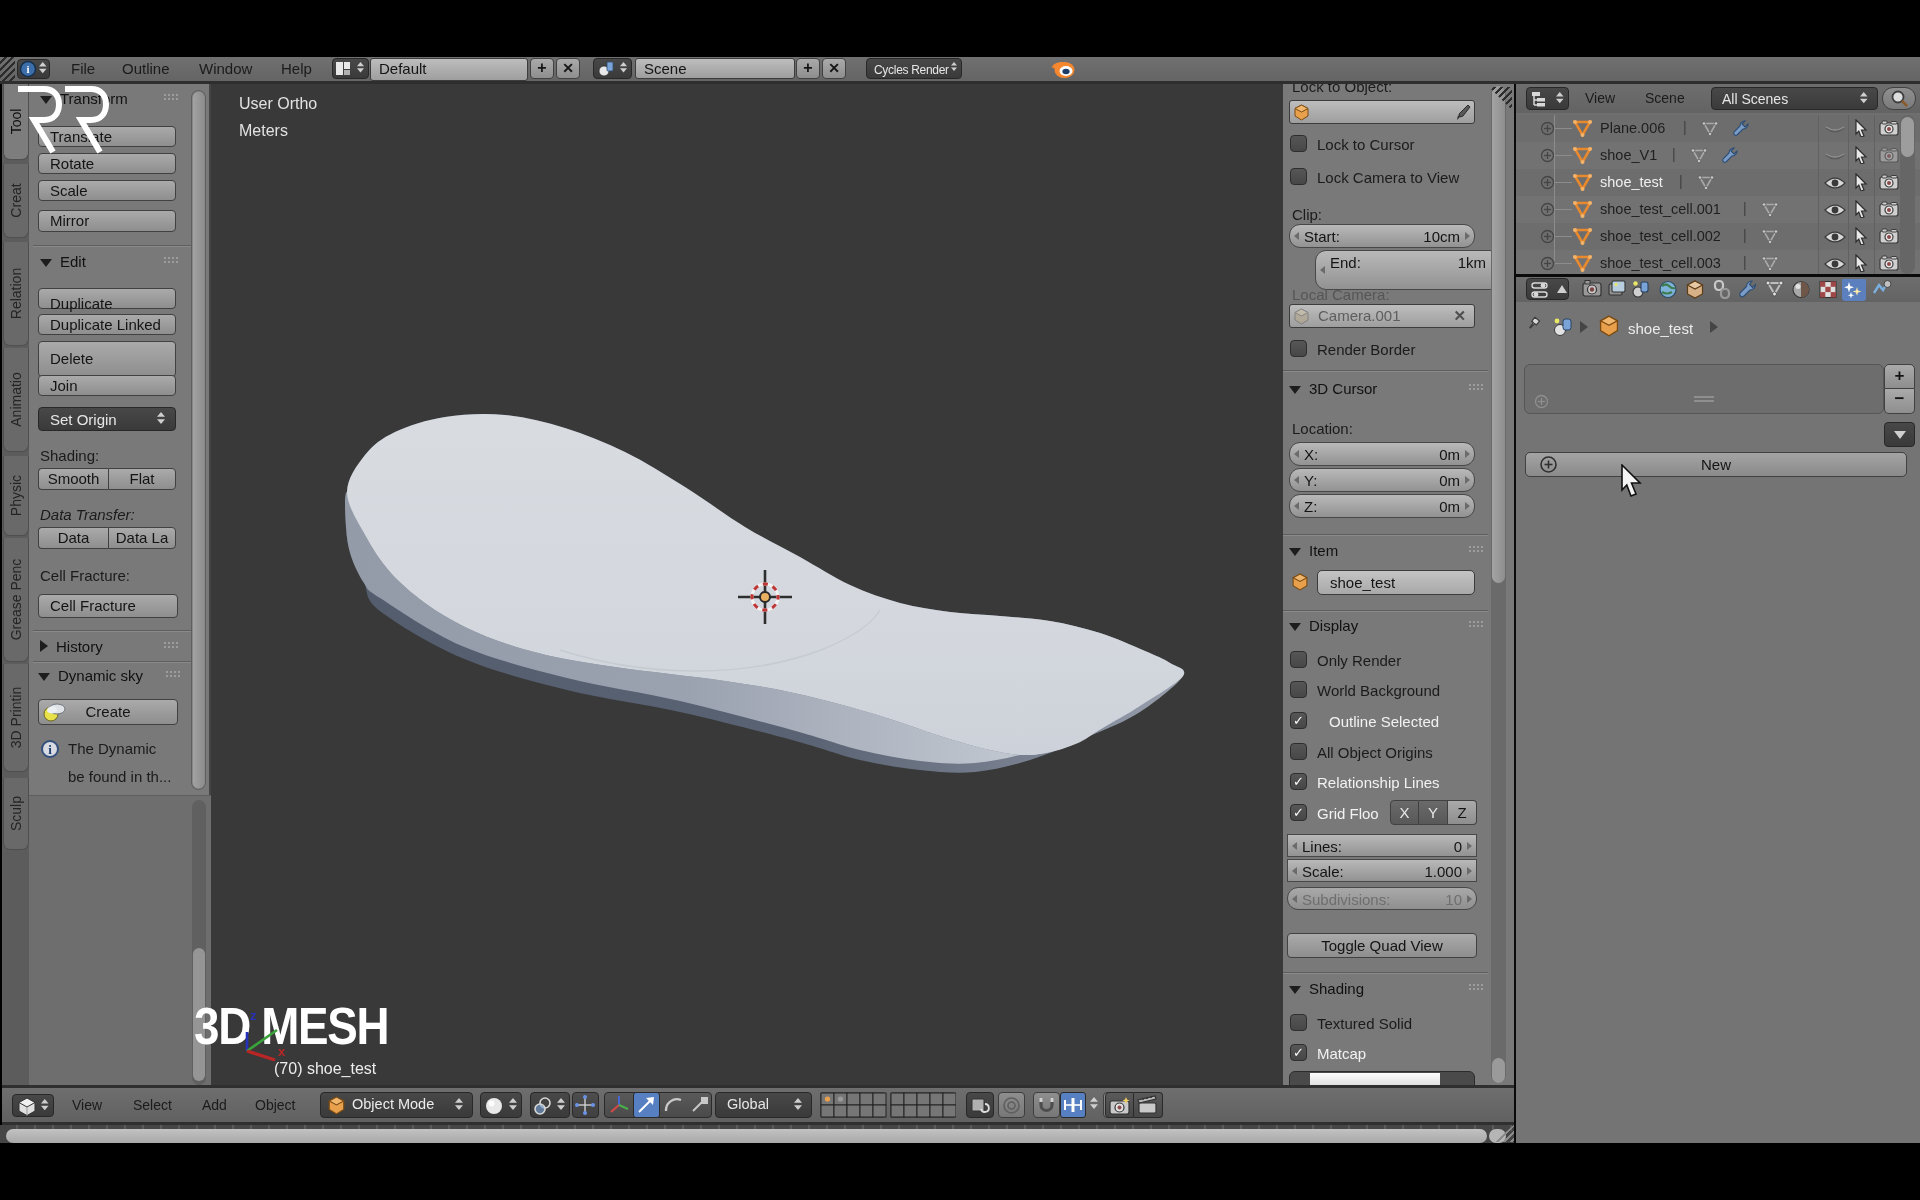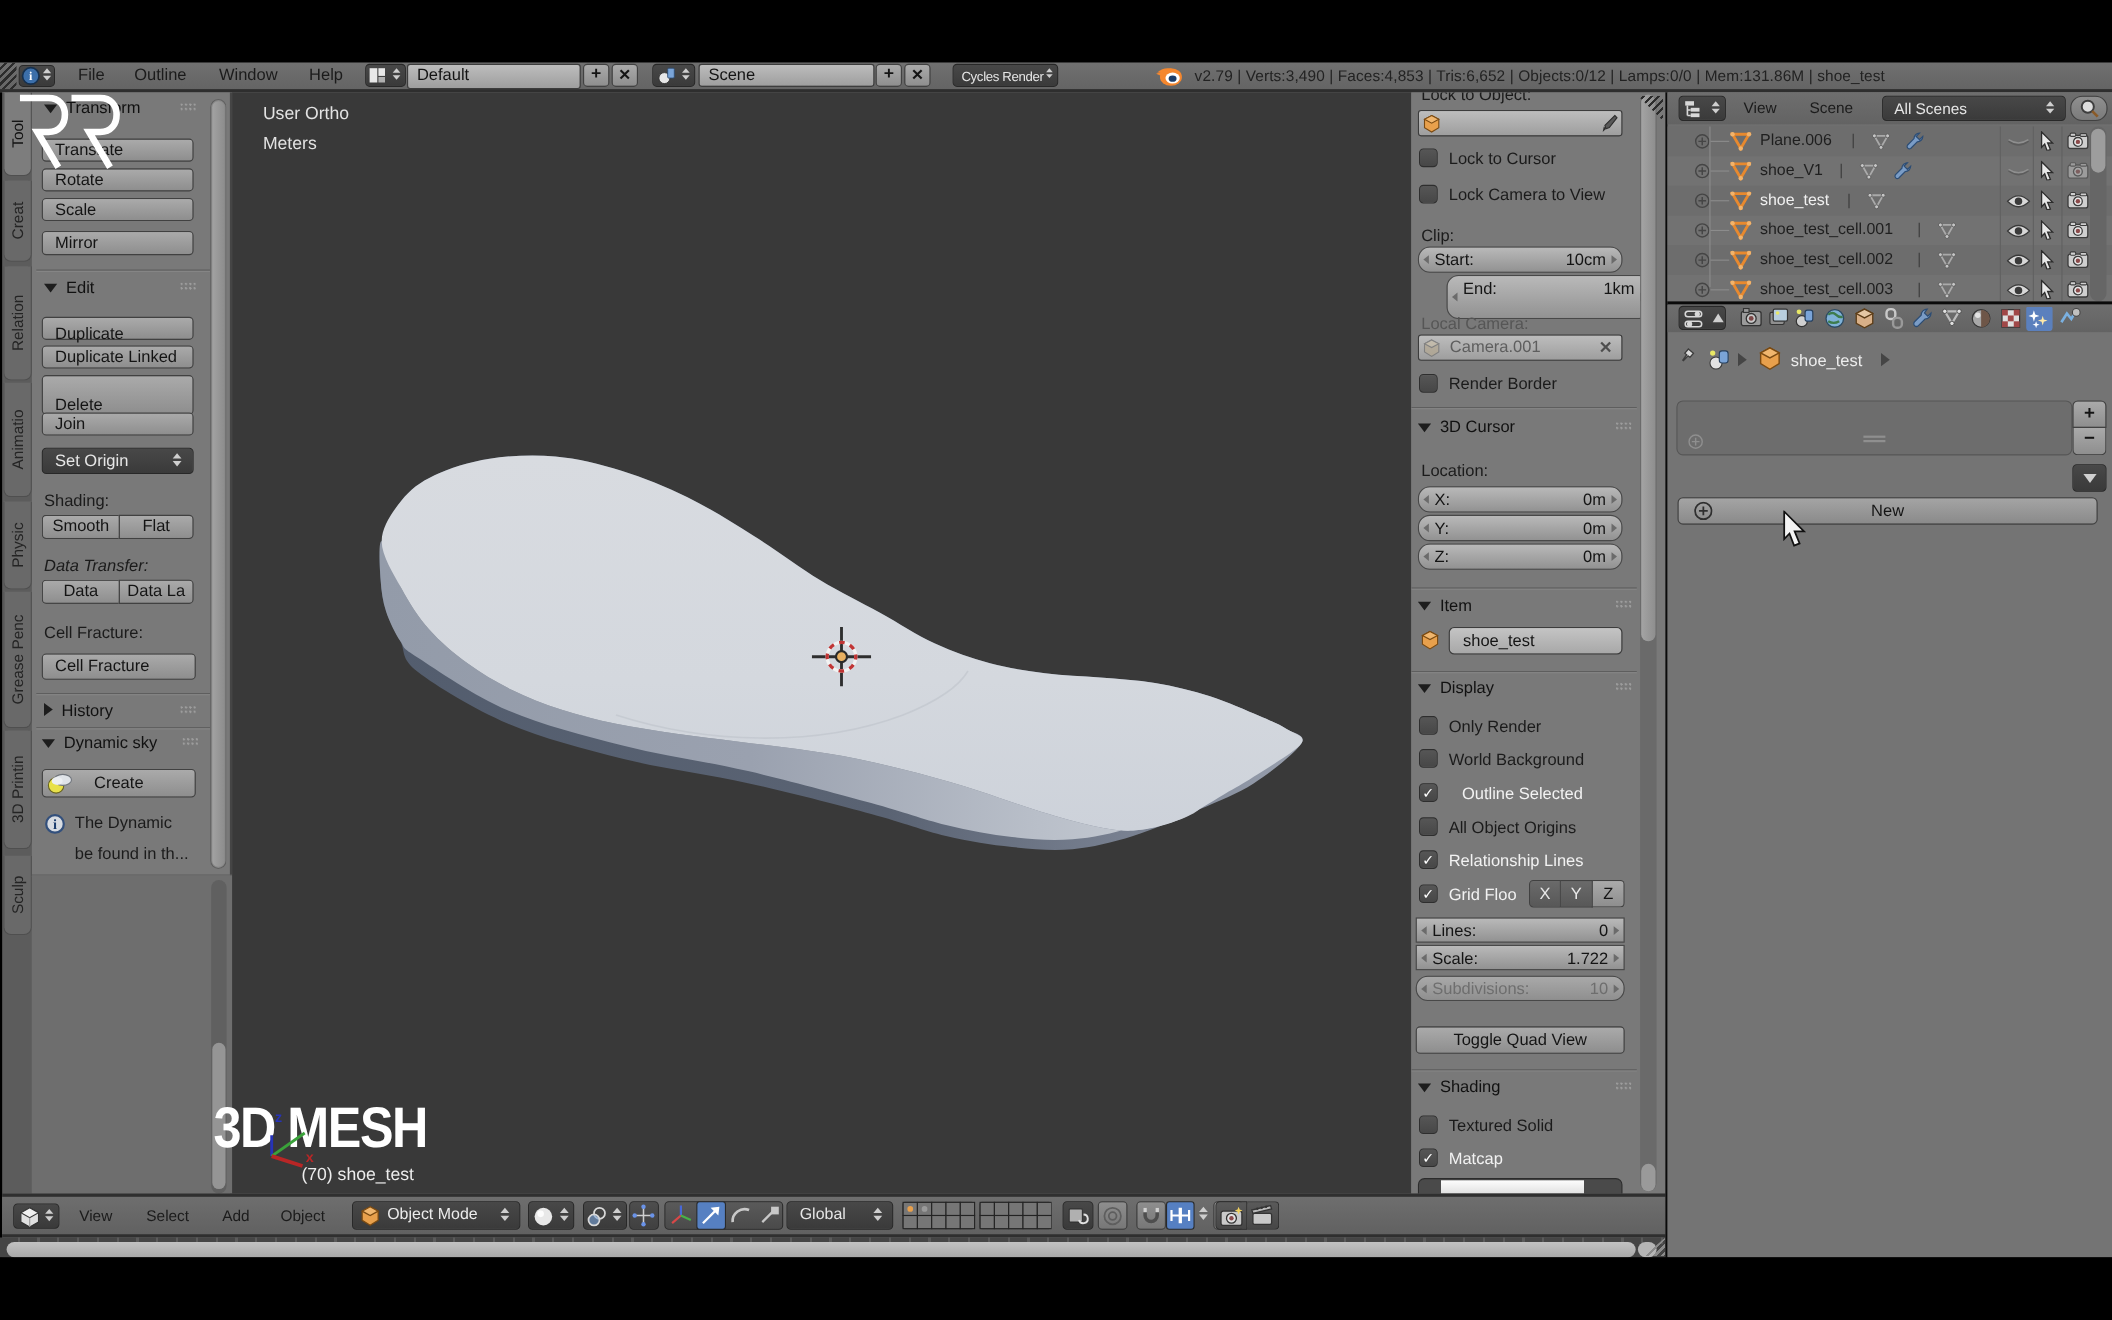--- a/index.html
+++ b/index.html
@@ -93,21 +93,20 @@
 
   <div class="ddark" style="left:866px; top:58px; width:96px; height:21px; font-size:12px; padding:4px 0 0 7px; white-space:nowrap; letter-spacing:-0.3px;">Cycles Render<span class="arrud" style="position:absolute; left:84px; top:3px; transform:scale(0.6);"></span></div>
 
   <svg class="abs" style="left:1050px; top:59px;" width="26" height="21" viewBox="0 0 26 21">
     <ellipse cx="14.5" cy="11" rx="10" ry="8" fill="#f5872e"></ellipse>
     <ellipse cx="16" cy="12" rx="6.5" ry="5" fill="#fff"></ellipse>
     <ellipse cx="16" cy="12.5" rx="3.6" ry="2.8" fill="#1b3c68"></ellipse>
     <path d="M1 8 L12 4 L8 11 Z" fill="#f5872e"></path>
     <path d="M2 7 C6 3 12 2 16 4 L13 7 Z" fill="#f5872e"></path>
   </svg>
-  <div class="lbl" style="left:1086px; top:61px; color:#222; font-size:14px; letter-spacing:0.1px;">v2.79 | Verts:3,490 | Faces:4,853 | Tris:6,652 | Objects:0/12 | Lamps:0/0 | Mem:131.86M | shoe_test</div>
 
   <div class="abs" id="shelf" style="left:2px; top:84px; width:209px; height:1001px; background:#797979;"></div>
   <div class="abs" id="tabcol" style="left:2px; top:84px; width:27px; height:1001px; background:#5c5c5c;"></div>
   <div class="abs" style="left:0; top:84px; width:2px; height:1059px; background:#000;"></div>
   <div class="abs" style="left:209px; top:84px; width:2px; height:1001px; background:#454545;"></div>
 
   <div class="vtab on" style="top:160px; width:76px;">Tool</div>
   <div class="vtab" style="top:238px; width:74px;">Creat</div>
   <div class="vtab" style="top:346px; width:104px;">Relation</div>
   <div class="vtab" style="top:452px; width:104px;">Animatio</div>
@@ -120,21 +119,21 @@
   <div class="dots" style="left:164px; top:94px;"></div>
   <div class="btn" style="left:38px; top:126px; width:138px; height:21px; padding-top:1px; text-align:left; padding-left:11px;">Translate</div>
   <div class="btn" style="left:38px; top:153px; width:138px; height:21px; padding-top:1px; text-align:left; padding-left:11px;">Rotate</div>
   <div class="btn" style="left:38px; top:180px; width:138px; height:21px; padding-top:1px; text-align:left; padding-left:11px;">Scale</div>
   <div class="btn" style="left:38px; top:210px; width:138px; height:22px; padding-top:1px; text-align:left; padding-left:11px;">Mirror</div>
   <div class="sep" style="left:33px; top:245px; width:160px;"></div>
   <div class="phead" style="left:40px; top:253px;"><span class="tri-d"></span>Edit</div>
   <div class="dots" style="left:164px; top:257px;"></div>
   <div class="btn" style="left:38px; top:288px; width:138px; height:21px; padding-top:6px; text-align:left; padding-left:11px;">Duplicate</div>
   <div class="btn" style="left:38px; top:314px; width:138px; height:21px; padding-top:1px; text-align:left; padding-left:11px;">Duplicate Linked</div>
-  <div class="btn" style="left:38px; top:341px; width:138px; height:36px; padding-top:18px; text-align:left; padding-left:11px;">Delete</div>
+  <div class="btn" style="left:38px; top:341px; width:138px; height:36px; padding-top:8px; text-align:left; padding-left:11px;">Delete</div>
   <div class="btn" style="left:38px; top:375px; width:138px; height:21px; padding-top:1px; text-align:left; padding-left:11px;">Join</div>
   <div class="ddark" style="left:38px; top:407px; width:138px; height:24px; padding:3px 0 0 11px; font-size:15px;">Set Origin
     <span class="arrud" style="left:118px; top:4px; transform:scale(0.8);"></span>
   </div>
   <div class="lbl" style="left:40px; top:447px;">Shading:</div>
   <div class="btn" style="left:38px; top:468px; width:70px; height:22px; padding-top:1px; border-radius:4px 0 0 4px; border-right:none;">Smooth</div>
   <div class="btn" style="left:108px; top:468px; width:68px; height:22px; padding-top:1px; border-radius:0 4px 4px 0;">Flat</div>
   <div class="lbl" style="left:40px; top:506px;font-style:italic;">Data Transfer:</div>
   <div class="btn" style="left:38px; top:527px; width:70px; height:22px; padding-top:1px; border-radius:4px 0 0 4px; border-right:none;">Data</div>
   <div class="btn" style="left:108px; top:527px; width:68px; height:22px; padding-top:1px; border-radius:0 4px 4px 0;">Data La</div>
@@ -296,21 +295,21 @@
     <div class="wlbl" style="left:34px; top:721px;">Grid Floo</div>
     <div class="btn" style="left:107px; top:716px; width:29px; height:25px; padding-top:3px; border-radius:4px 0 0 4px; background:linear-gradient(#6a6a6a,#585858); color:#e8e8e8;">X</div>
     <div class="btn" style="left:136px; top:716px; width:29px; height:25px; padding-top:3px; border-radius:0; border-left:none; background:linear-gradient(#6a6a6a,#585858); color:#e8e8e8;">Y</div>
     <div class="btn" style="left:165px; top:716px; width:29px; height:25px; padding-top:3px; border-radius:0 4px 4px 0; border-left:none;">Z</div>
     <div class="slider" style="left:4px; top:750px; width:190px; height:23px; border-radius:0;">
         <span class="sl">Lines:</span>
         <span class="sr">0</span>
       </div>
     <div class="slider" style="left:4px; top:775px; width:190px; height:23px; border-radius:0;">
         <span class="sl">Scale:</span>
-        <span class="sr">1.722</span>
+        <span class="sr">1.000</span>
       </div>
     <div class="slider" style="left:4px; top:803px; width:190px; height:23px; color:#6e6e6e; background:linear-gradient(#a9a9a9,#8f8f8f);">
         <span class="sl">Subdivisions:</span>
         <span class="sr">10</span>
       </div>
     <div class="btn" style="left:4px; top:849px; width:190px; height:25px; padding-top:3px;">Toggle Quad View</div>
     <div class="sep" style="left:0px; top:888px; width:205px;"></div>
     <div class="phead" style="left:6px; top:896px;"><span class="tri-d"></span>Shading</div>
     <div class="dots" style="left:186px; top:900px;"></div>
     <div class="chk" style="left:7px; top:930px;"></div>

